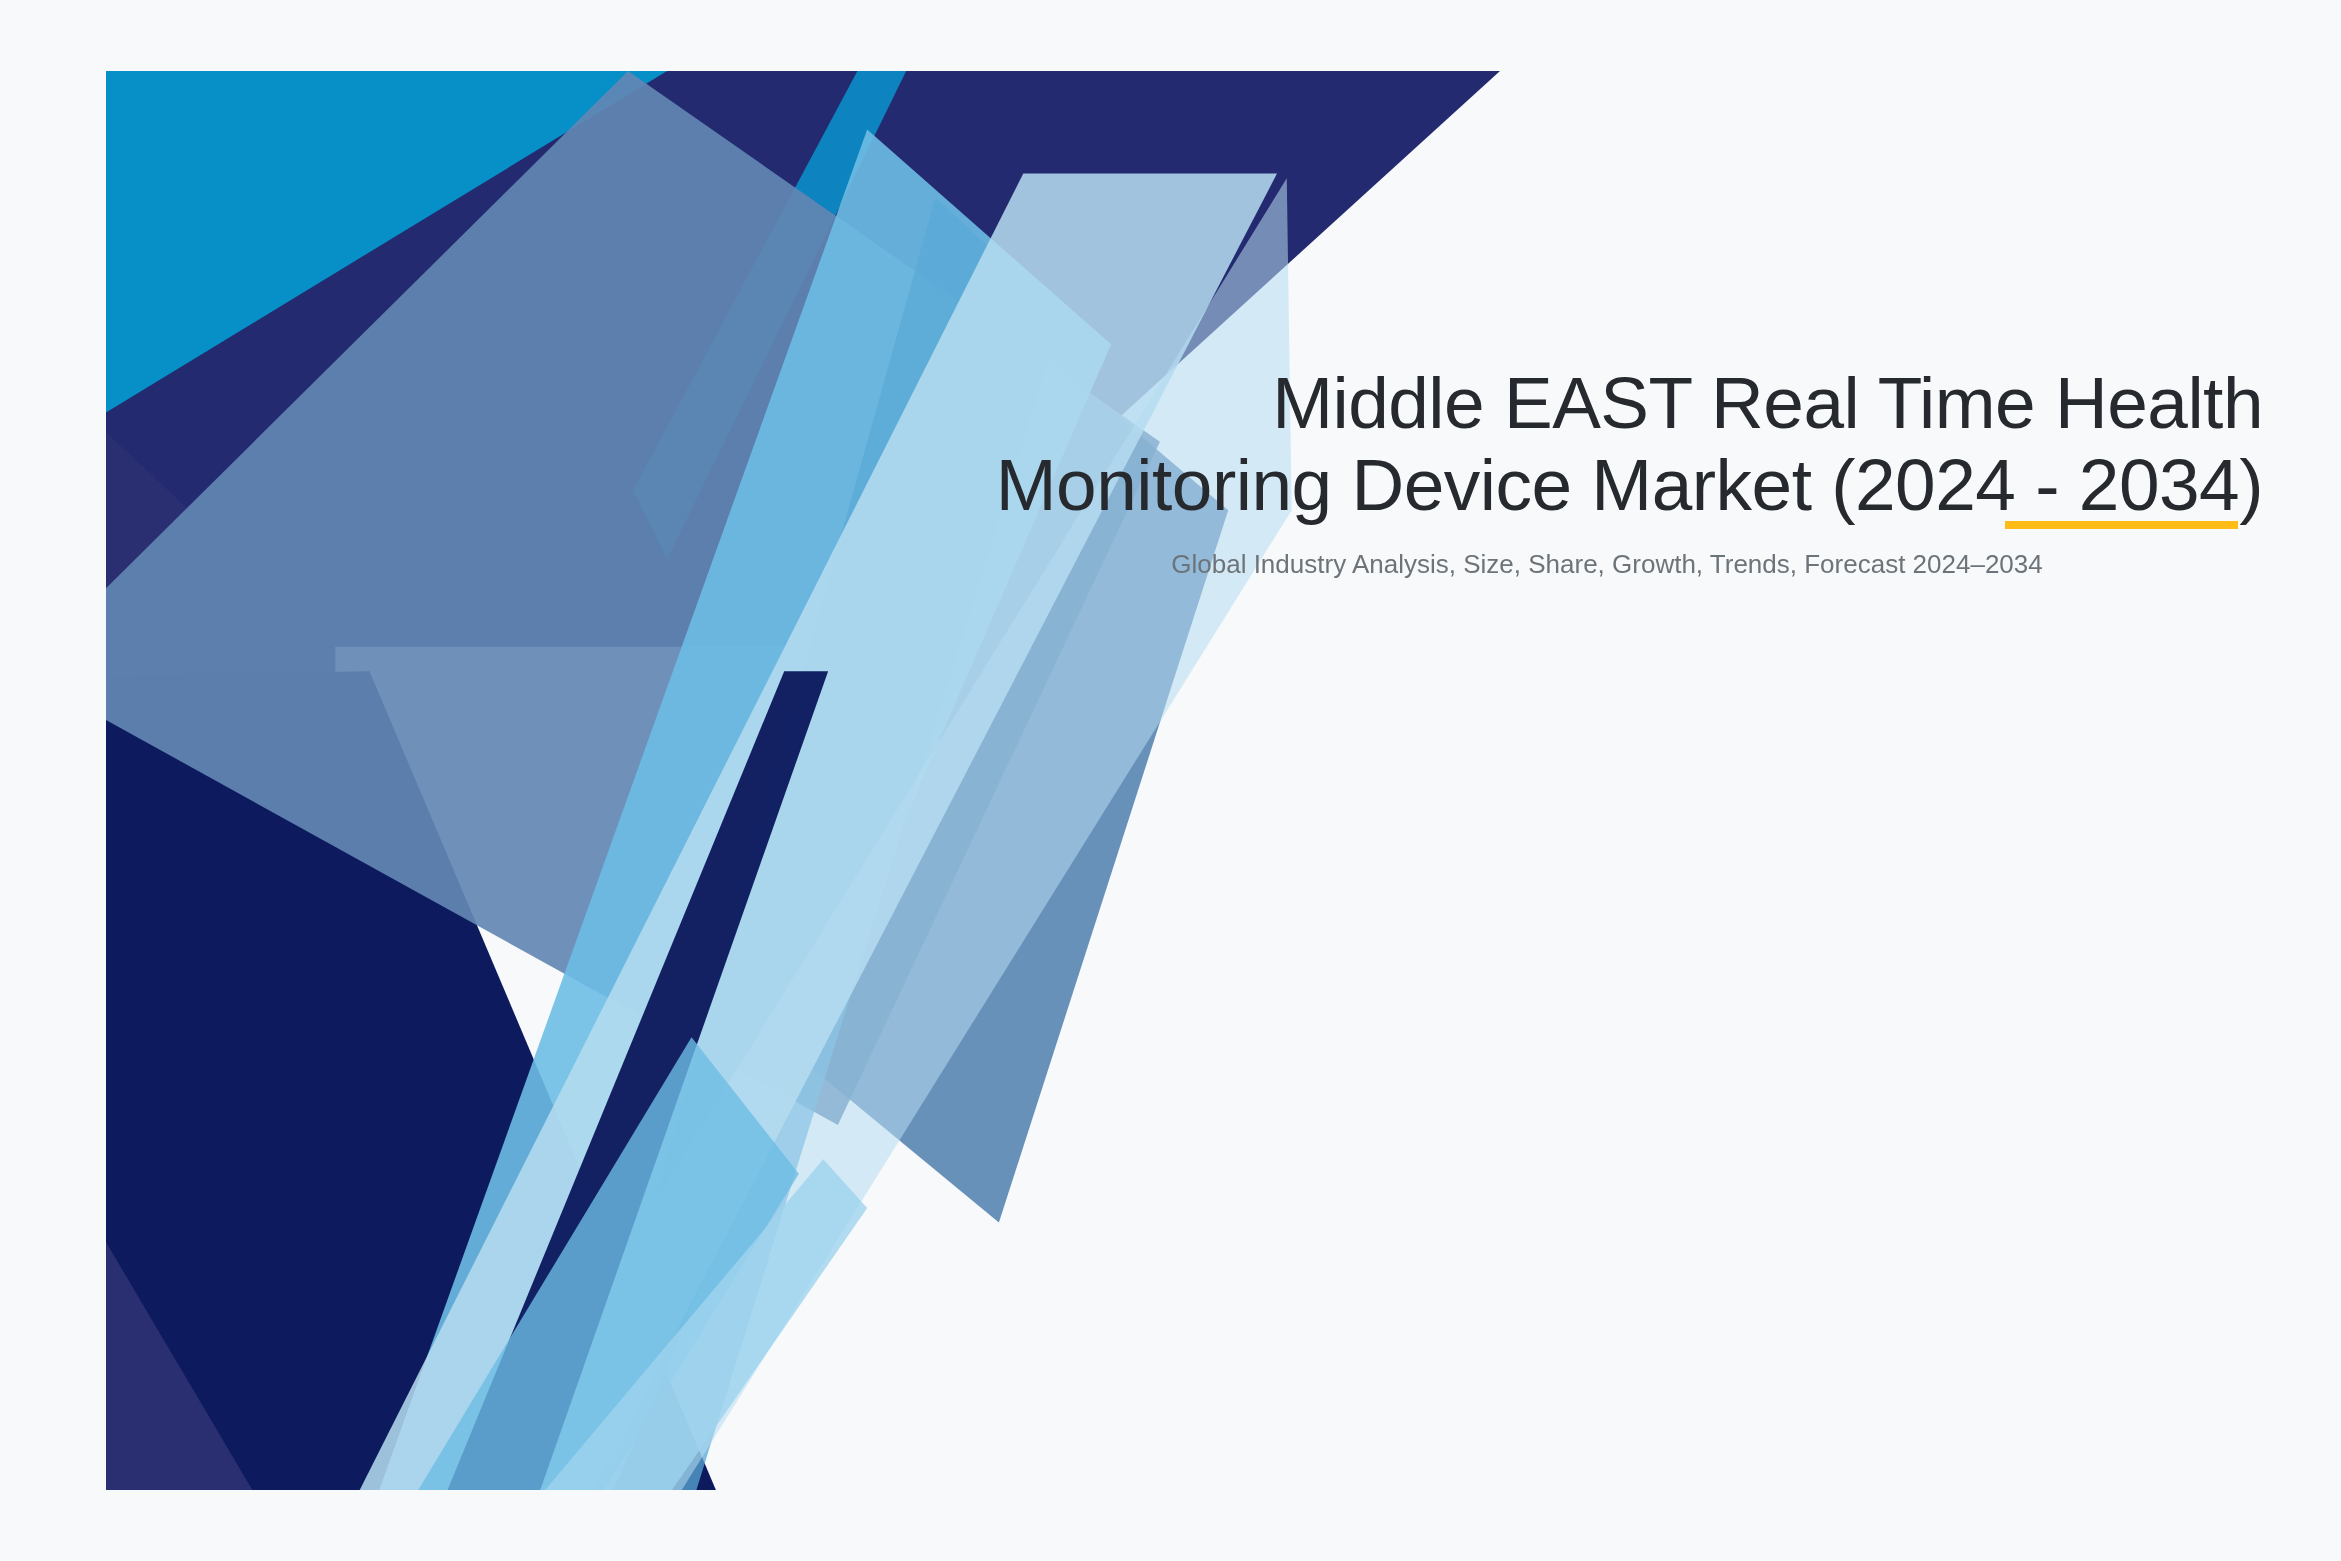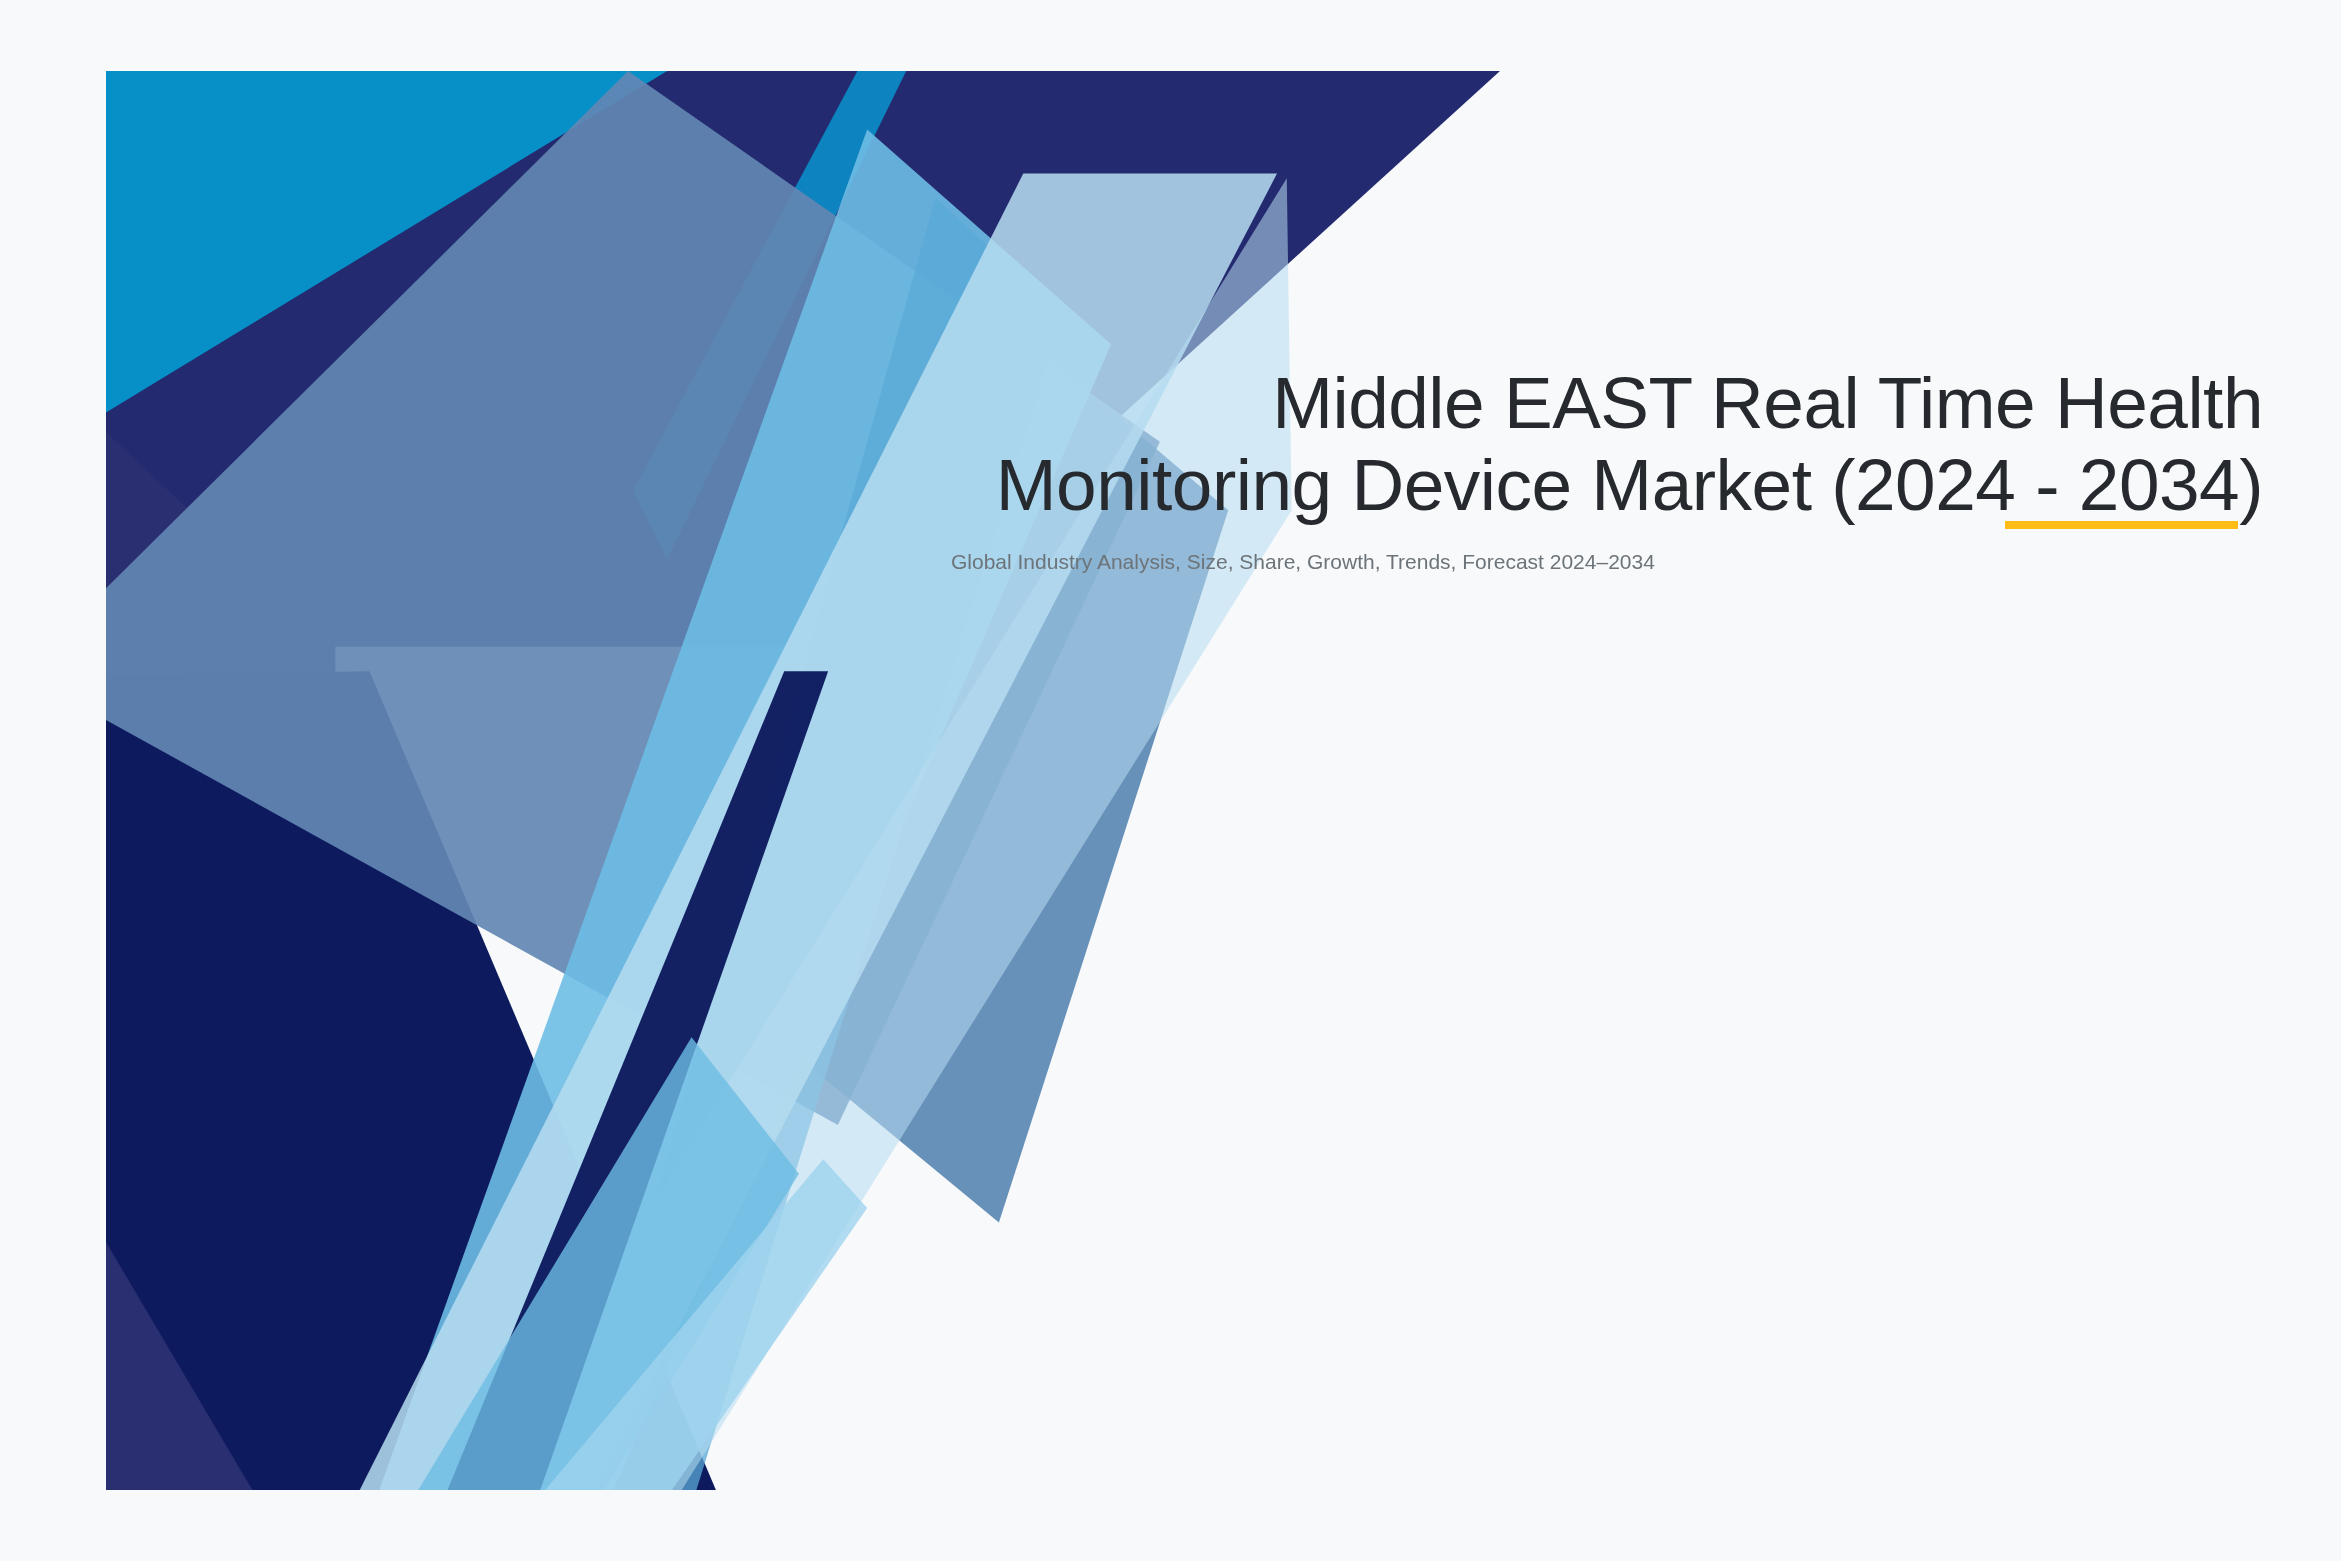--- a/index.html
+++ b/index.html
@@ -68,25 +68,25 @@
     width: 233px;
     height: 7.8px;
     background: #ffbb16;
     z-index: 2;
   }
 
   #cover-subtitle {
     margin: 0;
     padding-top: 22.4px;
     font-family: "Liberation Sans", sans-serif;
-    font-size: 21px;
+    font-size: 26px;
     line-height: 1.30;
     font-weight: 400;
     color: #6d7479;
-    text-align: left;
+    text-align: center;
   }
 </style>
 </head>
 <body>
 
 <div id="cover-page">
 
   <div id="hero-graphic">
     <svg viewBox="0 0 2857 2908" preserveAspectRatio="none">
 

